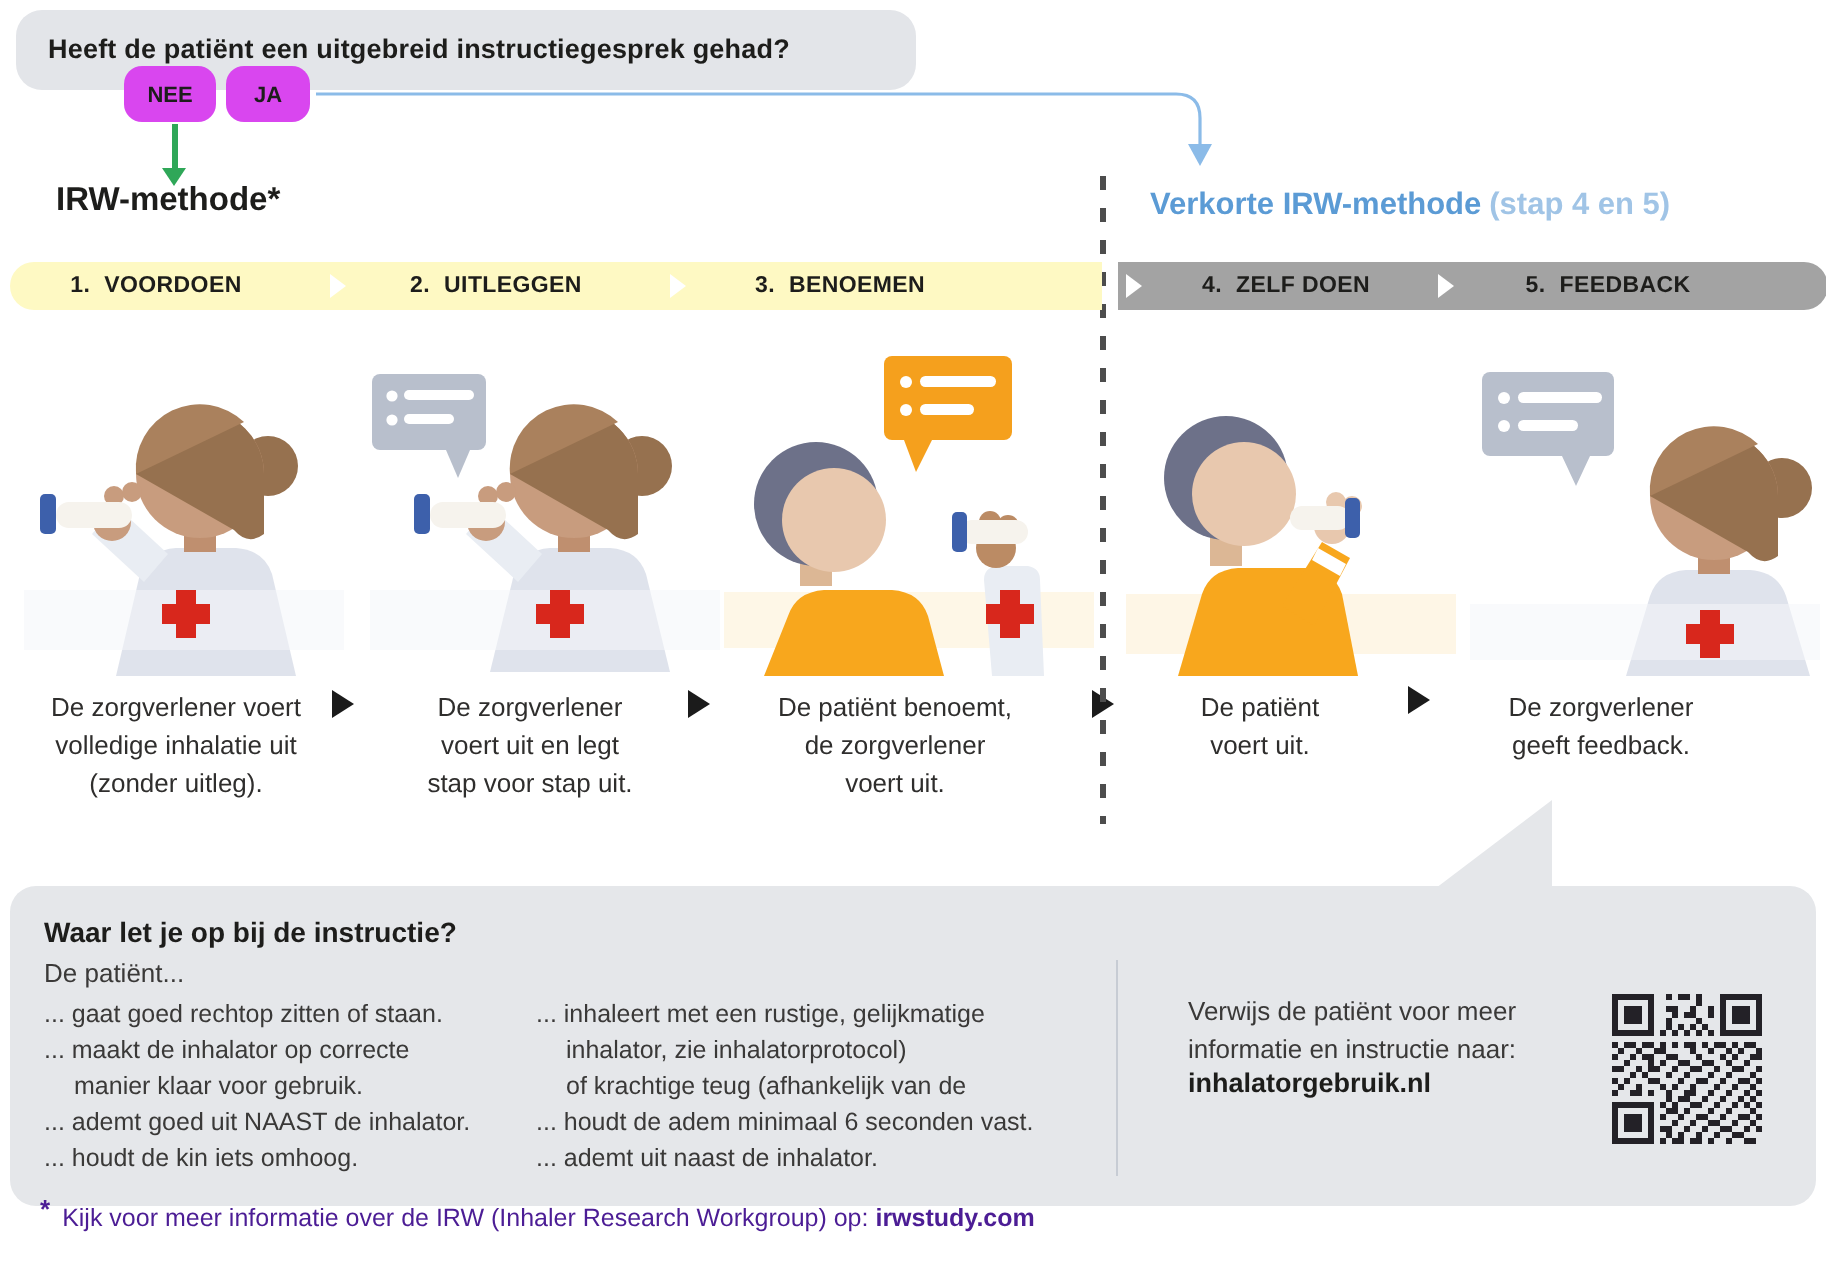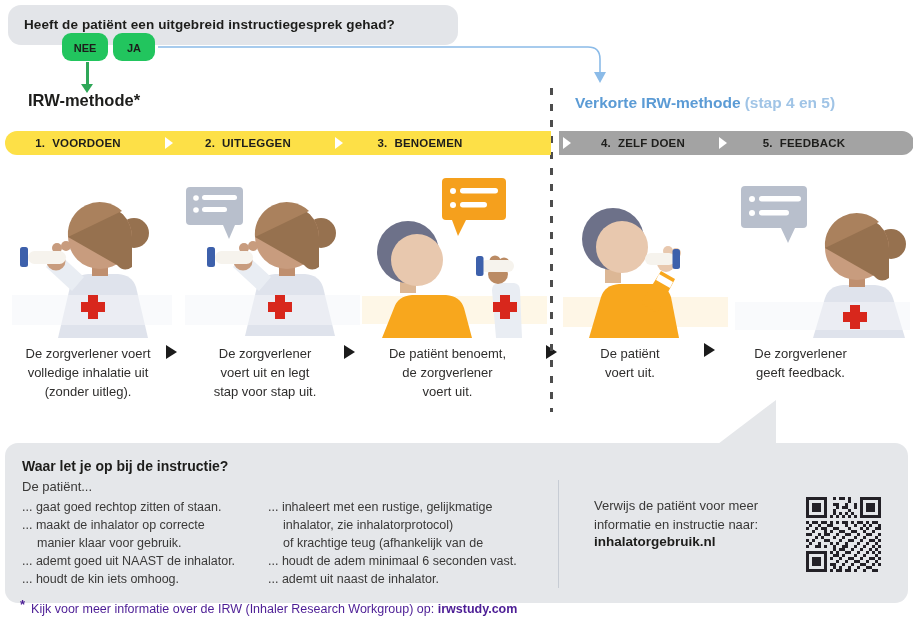--- a/index.html
+++ b/index.html
@@ -2,34 +2,34 @@
 <html><head>
 <meta charset="utf-8">
 <style>
   html,body{margin:0;padding:0;background:#fff;}
   #canvas{position:relative;width:913px;height:634px;background:#ffffff;overflow:hidden;
           font-family:"Liberation Sans",sans-serif;color:#1d1d1b;}
   .abs{position:absolute;}
   
   .q-bubble{left:8px;top:5px;width:450px;height:40px;background:#e3e5e9;border-radius:13px;}
   .q-text{left:24px;top:5px;height:40px;line-height:40px;font-size:13.5px;font-weight:bold;letter-spacing:.1px;}
-  .tab{background:#22c55e;border-radius:9px;text-align:center;font-size:11px;font-weight:bold;padding-top:9px;box-sizing:border-box;}
+  .tab{background:#d946ef;border-radius:9px;text-align:center;font-size:11px;font-weight:bold;padding-top:9px;box-sizing:border-box;}
   .tab-nee{left:62px;top:33px;width:46px;height:28px;}
   .tab-ja{left:113px;top:33px;width:42px;height:28px;}
   
   .green-line{left:86px;top:62px;width:2.5px;height:23px;background:#2fa758;}
   .green-head{left:80.5px;top:84px;width:0;height:0;border-left:6.5px solid transparent;border-right:6.5px solid transparent;border-top:9px solid #2fa758;}
   .cap-arrow{width:0;height:0;border-top:7.5px solid transparent;border-bottom:7.5px solid transparent;border-left:11px solid #1b1b1b;}
   
   .irw-title{left:28px;top:91px;font-size:16.5px;font-weight:800;}
   .verkorte{left:575px;top:94px;font-size:15.5px;font-weight:800;color:#5b9bd5;}
   .verkorte .suffix{font-weight:600;color:#a0c4e6;margin-left:4px;}
   
   .bar{top:131px;height:24px;z-index:2;}
-  .bar-green{left:5px;width:546px;background:#fde047;border-radius:12px 0 0 12px;}
+  .bar-green{left:5px;width:546px;background:#fef9c3;border-radius:12px 0 0 12px;}
   .bar-blue{left:559px;width:355px;background:#a3a3a3;border-radius:0 12px 12px 0;}
   .bar-label{position:absolute;top:0;height:24px;line-height:24px;text-align:center;font-size:11.5px;font-weight:bold;color:#1d1d1b;letter-spacing:.2px;white-space:nowrap;}
   .bar-label .num{margin-right:7px;}
   .bar-chev{position:absolute;top:6px;width:0;height:0;border-top:6px solid transparent;border-bottom:6px solid transparent;border-left:8px solid #fff;}
   
   .dashed{left:550px;top:88px;width:2.5px;height:324px;z-index:1;
           background:repeating-linear-gradient(to bottom,#4d4d4d 0 7px,transparent 7px 16px);}
   
   .caption{top:344px;font-size:13px;line-height:19px;text-align:center;color:#2f2e2d;white-space:pre-line;z-index:2;}
   

